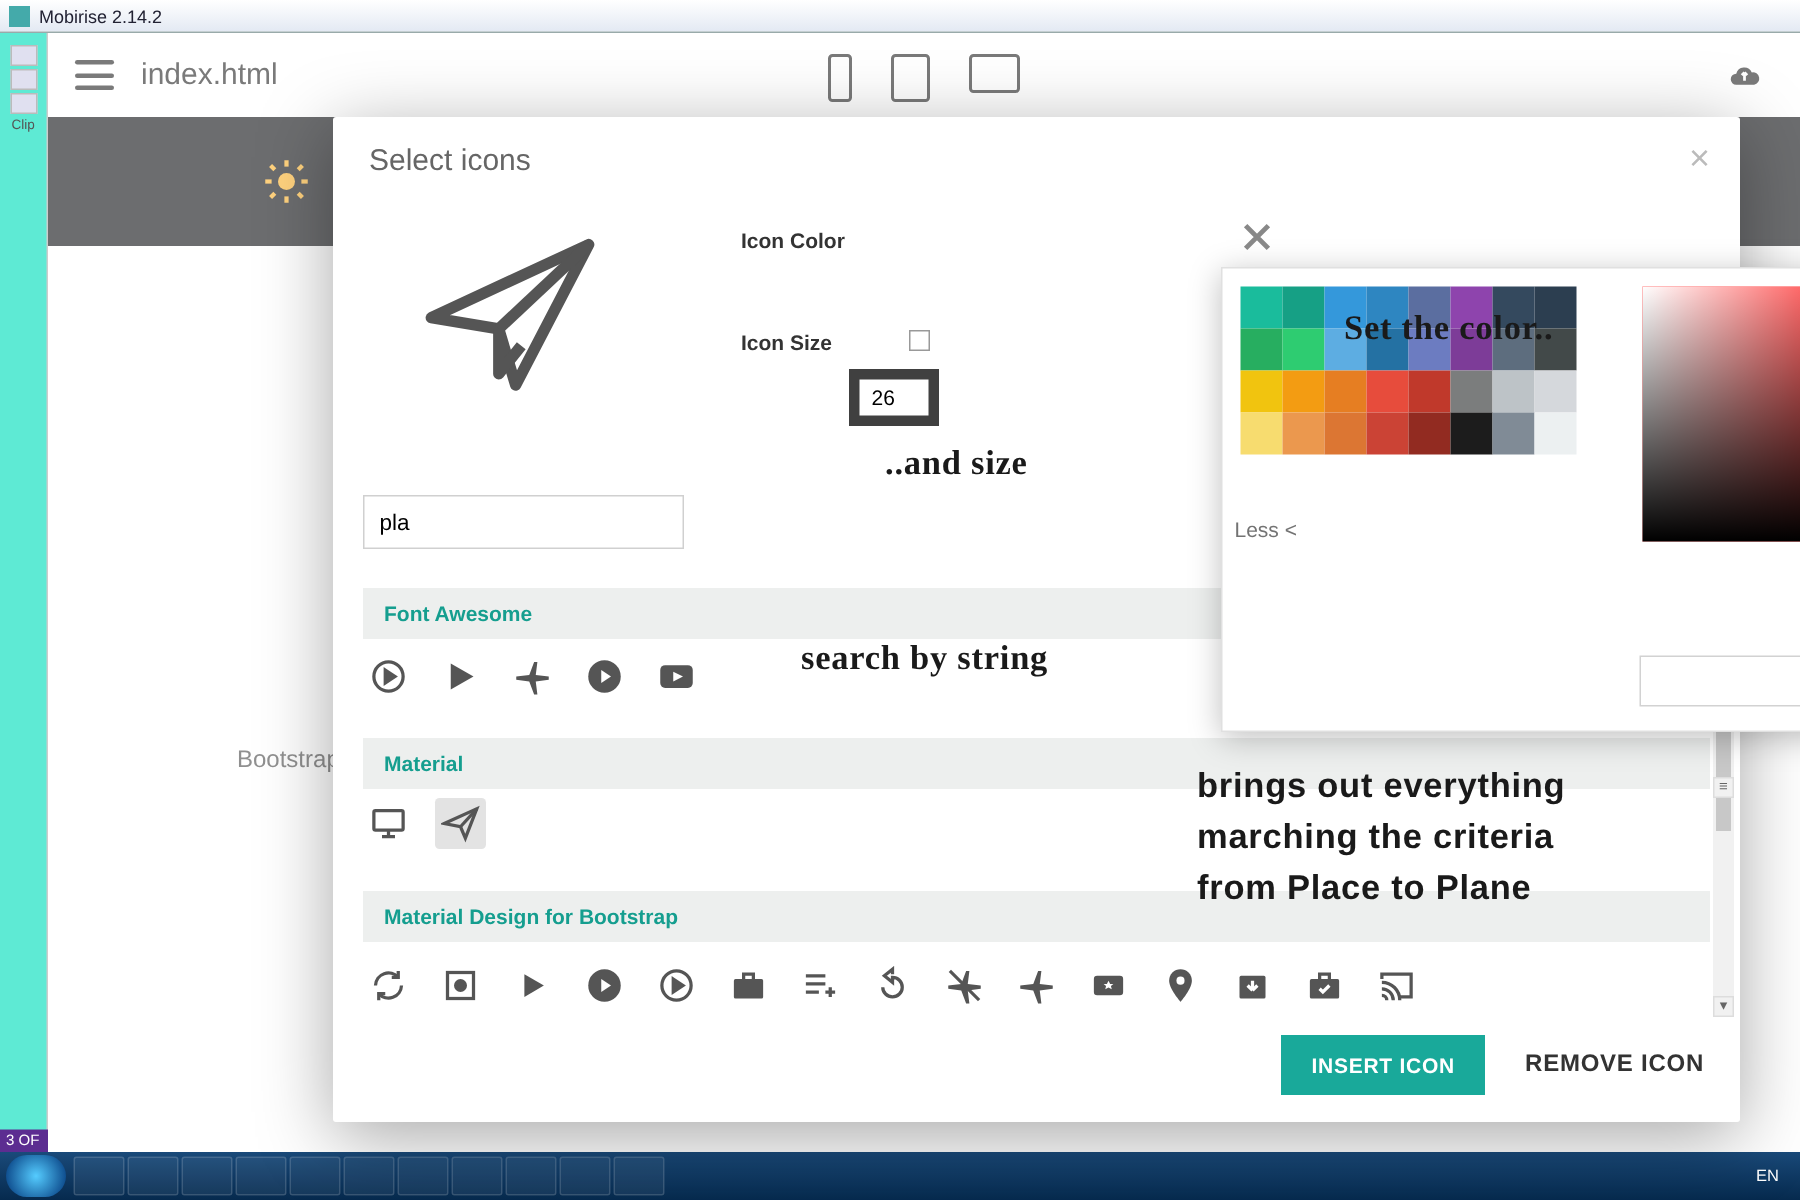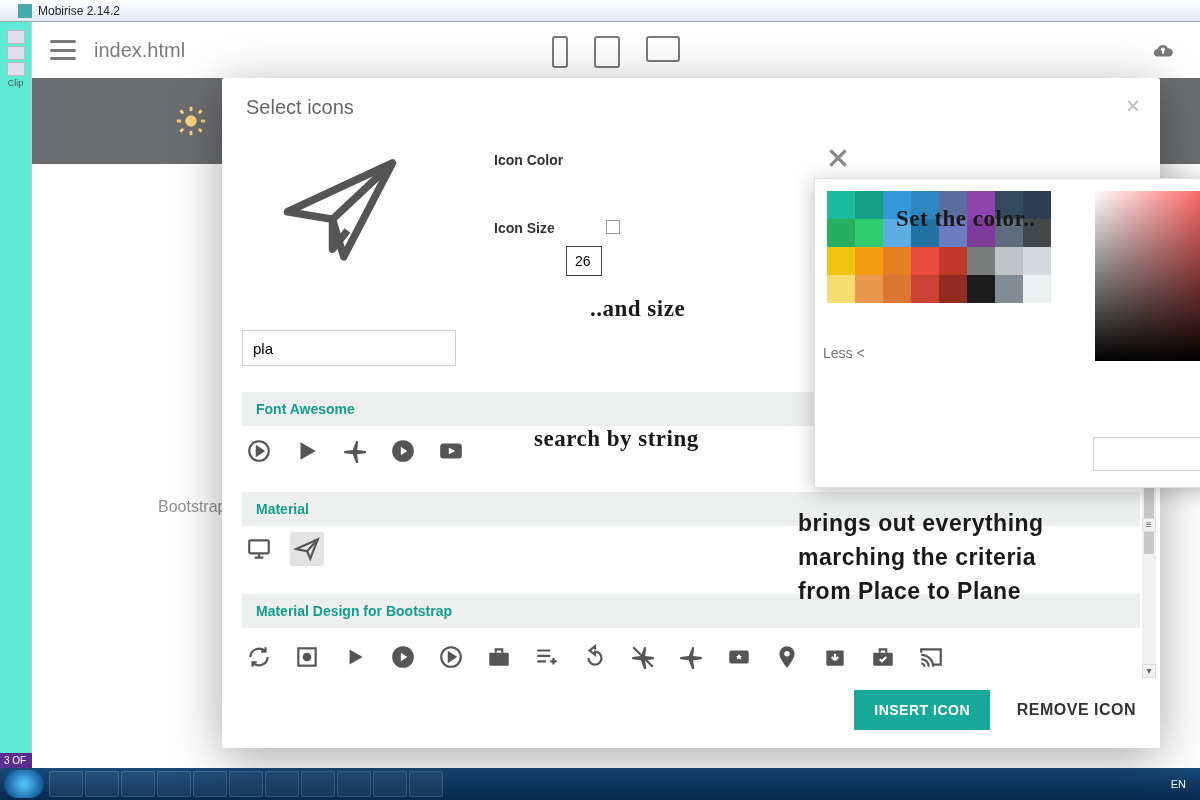--- a/index.html
+++ b/index.html
@@ -1,19 +1,19 @@
 <!DOCTYPE html>
 <html><head>
 <meta charset="utf-8">
 <style>
 * { box-sizing: border-box; margin: 0; padding: 0; font-family: -apple-system, BlinkMacSystemFont, "Segoe UI", Arial, sans-serif; }
 html, body { width: 1200px; height: 800px; overflow: hidden; }
 
 
-.win-frame { position: absolute; top: 0; left: 0; right: 0; height: 22px; background: linear-gradient(#fff,#e3e9f3); border-bottom: 1px solid #9aa; display: flex; align-items: center; padding: 0 18px; font-size: 12px; }
+.win-frame { position: absolute; top: 0; left: 0; right: 0; height: 22px; background: linear-gradient(#fff,#e3e9f3); border-bottom: 1px solid #9aa; display: flex; align-items: center; padding: 0 6px; font-size: 12px; }
 .win-frame .logo { width: 14px; height: 14px; background: #4aa; margin-right: 6px; }
 .win-title { color: #223; }
 
 .office-ribbon { position: absolute; top: 22px; left: 0; width: 32px; height: 746px; background: #5eead4; border-right: 1px solid #ccc; font-size: 9px; text-align: center; padding-top: 6px; color:#555;}
 .office-ribbon .sq { width:18px;height:14px;margin:2px auto;background:#e0e0f0;border:1px solid #bbb;}
 
 .taskbar { position: absolute; bottom: 0; left: 0; right: 0; height: 32px; background: linear-gradient(#1a4a7a,#062a4e); display: flex; align-items: center; padding: 0 4px; }
 .taskbar .start { width: 40px; height: 28px; background: radial-gradient(circle,#5cf,#037); border-radius: 14px; margin-right: 4px; }
 .taskbar .tb { width: 34px; height: 26px; margin: 0 1px; border:1px solid rgba(255,255,255,.15); background: rgba(255,255,255,.06); border-radius:2px;}
 .taskbar .lang { margin-left:auto; color:#fff; font-size:11px; padding:0 10px;}
@@ -40,21 +40,21 @@
 .modal-title { font-size:20px; color:#666; padding:18px 24px 8px; }
 .modal-close { position:absolute; top:14px; right:20px; font-size:24px; color:#bbb; cursor:pointer; }
 
 .preview-area { position:absolute; top:60px; left:38px; width:160px; height:140px; display:flex; align-items:center; justify-content:center; }
 .preview-area svg { width:140px; height:120px; }
 
 .field-label { position:absolute; font-size:14px; font-weight:600; color:#333; }
 .lbl-color { top:74px; left:272px; }
 .lbl-size  { top:142px; left:272px; }
 .chk { position:absolute; top:142px; left:384px; width:14px; height:14px; border:1px solid #999; background:#fff; }
-.size-input { position:absolute; top:168px; left:344px; width:36px; height:30px; border:1px solid #404040; font-size:14px; padding:12px 8px; }
+.size-input { position:absolute; top:168px; left:344px; width:60px; height:30px; border:7px solid #404040; font-size:14px; padding:12px 8px; }
 
 .search-input { position:absolute; top:252px; left:20px; width:214px; height:36px; border:1px solid #d0d0d0; padding:0 10px; font-size:15px; }
 
 .cat-header { position:absolute; left:20px; right:20px; height:34px; background:#edefee; color:#159e8f; font-size:14px; font-weight:600; display:flex; align-items:center; padding:0 14px; }
 .cat-fa  { top:314px; }
 .cat-lin { top:414px; }
 .cat-mdb { top:516px; }
 
 .icon-row { position:absolute; left:20px; display:flex; gap:14px; align-items:center; }
 .row-fa  { top:356px; }

